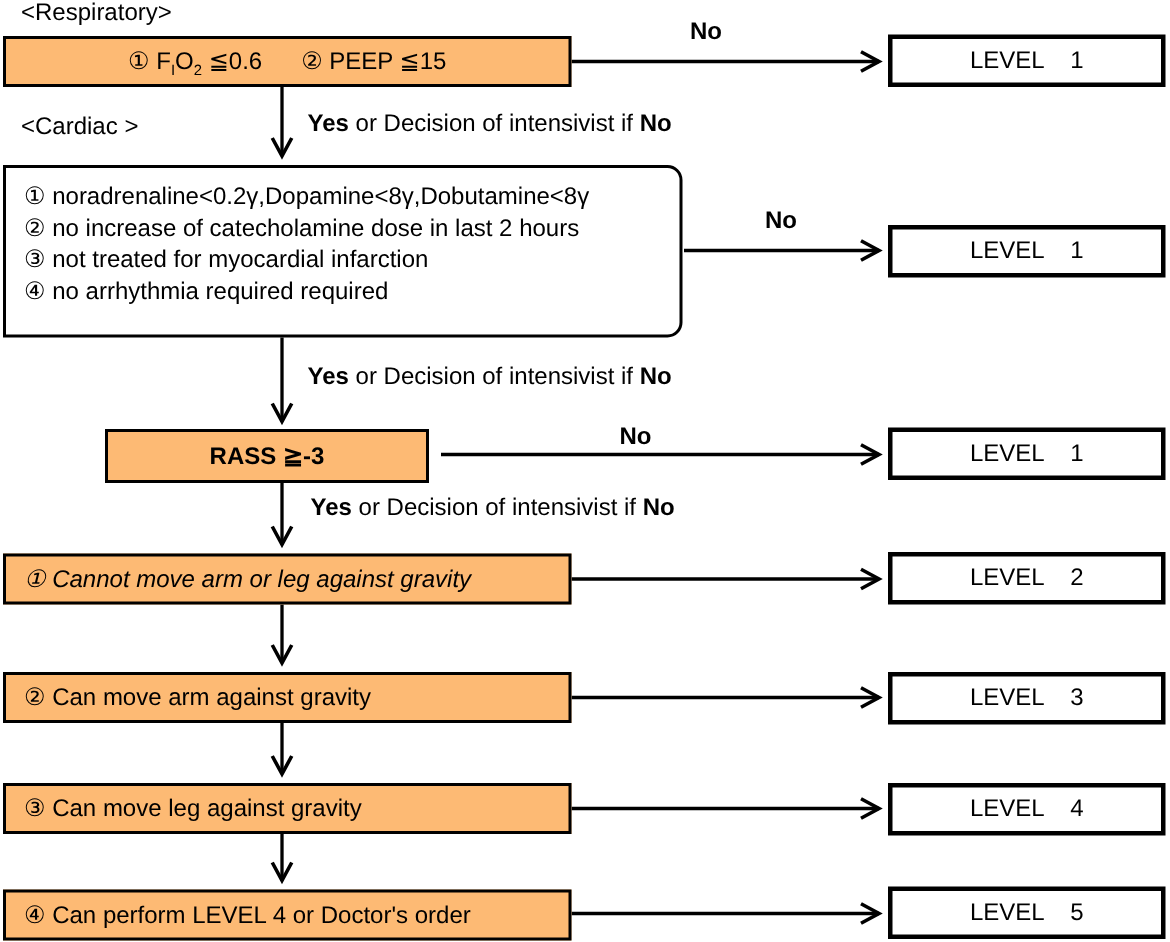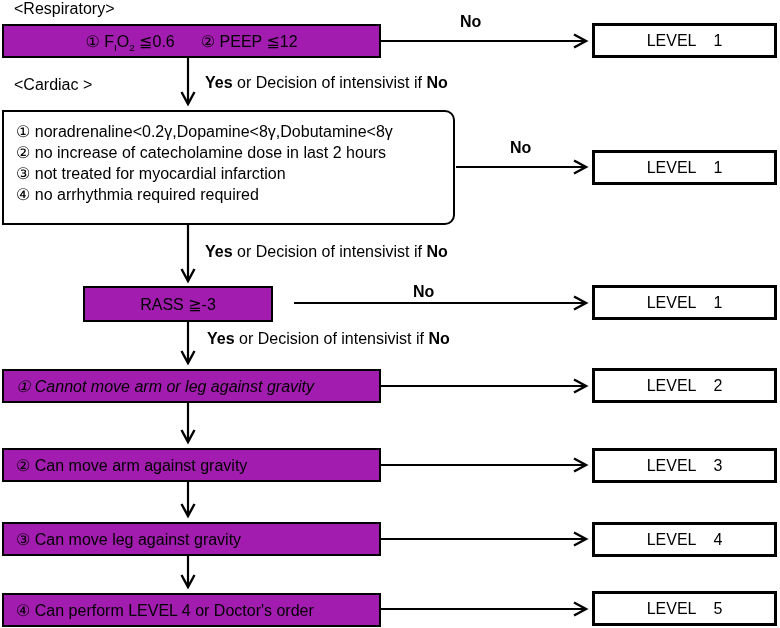--- a/index.html
+++ b/index.html
@@ -5,21 +5,21 @@
   html,body{margin:0;padding:0;background:#fff;}
   .stage{
     position:relative;width:780px;height:628px;background:#ffffff;
     font-family:"Liberation Sans",sans-serif;color:#000;font-size:16px;
     overflow:hidden;
   }
   .stage *{box-sizing:border-box;}
   .connectors{position:absolute;left:0;top:0;width:780px;height:628px;}
   .section-label{position:absolute;white-space:nowrap;font-size:16px;}
   .crit-box{
-    position:absolute;border:2px solid #000;background:#a21caf;
+    position:absolute;border:2px solid #000;background:#fdba74;
     display:flex;align-items:center;
   }
   .crit-box.centered{justify-content:center;}
   .resp-content{display:flex;align-items:baseline;gap:26px;white-space:nowrap;}
   sub{font-size:0.62em;line-height:0;}
   .cardiac-box{
     position:absolute;border:2px solid #000;background:#fff;
     border-radius:0 10px 10px 0;
     padding:9px 6px 0 12px;line-height:21px;white-space:nowrap;
   }
@@ -61,32 +61,32 @@
     <line x1="188" y1="482" x2="188" y2="516" stroke="#000" stroke-width="2.2" marker-end="url(#ah)"></line>
     <line x1="188" y1="556" x2="188" y2="587" stroke="#000" stroke-width="2.2" marker-end="url(#ah)"></line>
   </svg>
 
   <div class="section-label" style="left:14px;top:0px;">&lt;Respiratory&gt;</div>
   <div class="section-label" style="left:14px;top:76px;">&lt;Cardiac &gt;</div>
 
   <div class="crit-box centered" style="left:2px;top:24px;width:379px;height:34px;">
     <div class="resp-content">
       <span><span>① F</span><sub>I</sub><span>O</span><sub>2</sub><span> ≦0.6</span></span>
-      <span>② PEEP ≦12</span>
+      <span>② PEEP ≦15</span>
     </div>
   </div>
 
   <div class="cardiac-box" style="left:2px;top:110px;width:453px;height:115px;">
     <div>① noradrenaline&lt;0.2γ,Dopamine&lt;8γ,Dobutamine&lt;8γ</div>
     <div>② no increase of catecholamine dose in last 2 hours</div>
     <div>③ not treated for myocardial infarction</div>
     <div>④ no arrhythmia required required</div>
   </div>
 
-  <div class="crit-box centered" style="left:83px;top:286px;width:190px;height:36px;">
+  <div class="crit-box centered" style="left:70px;top:286px;width:216px;height:36px;font-weight:bold;">
     <span>RASS ≧-3</span>
   </div>
 
   <div class="crit-box pad-left" style="left:2px;top:369px;width:379px;height:34px;font-style:italic;">
     <span>① Cannot move arm or leg against gravity</span>
   </div>
   <div class="crit-box pad-left" style="left:2px;top:448px;width:379px;height:34px;">
     <span>② Can move arm against gravity</span>
   </div>
   <div class="crit-box pad-left" style="left:2px;top:522px;width:379px;height:34px;">

